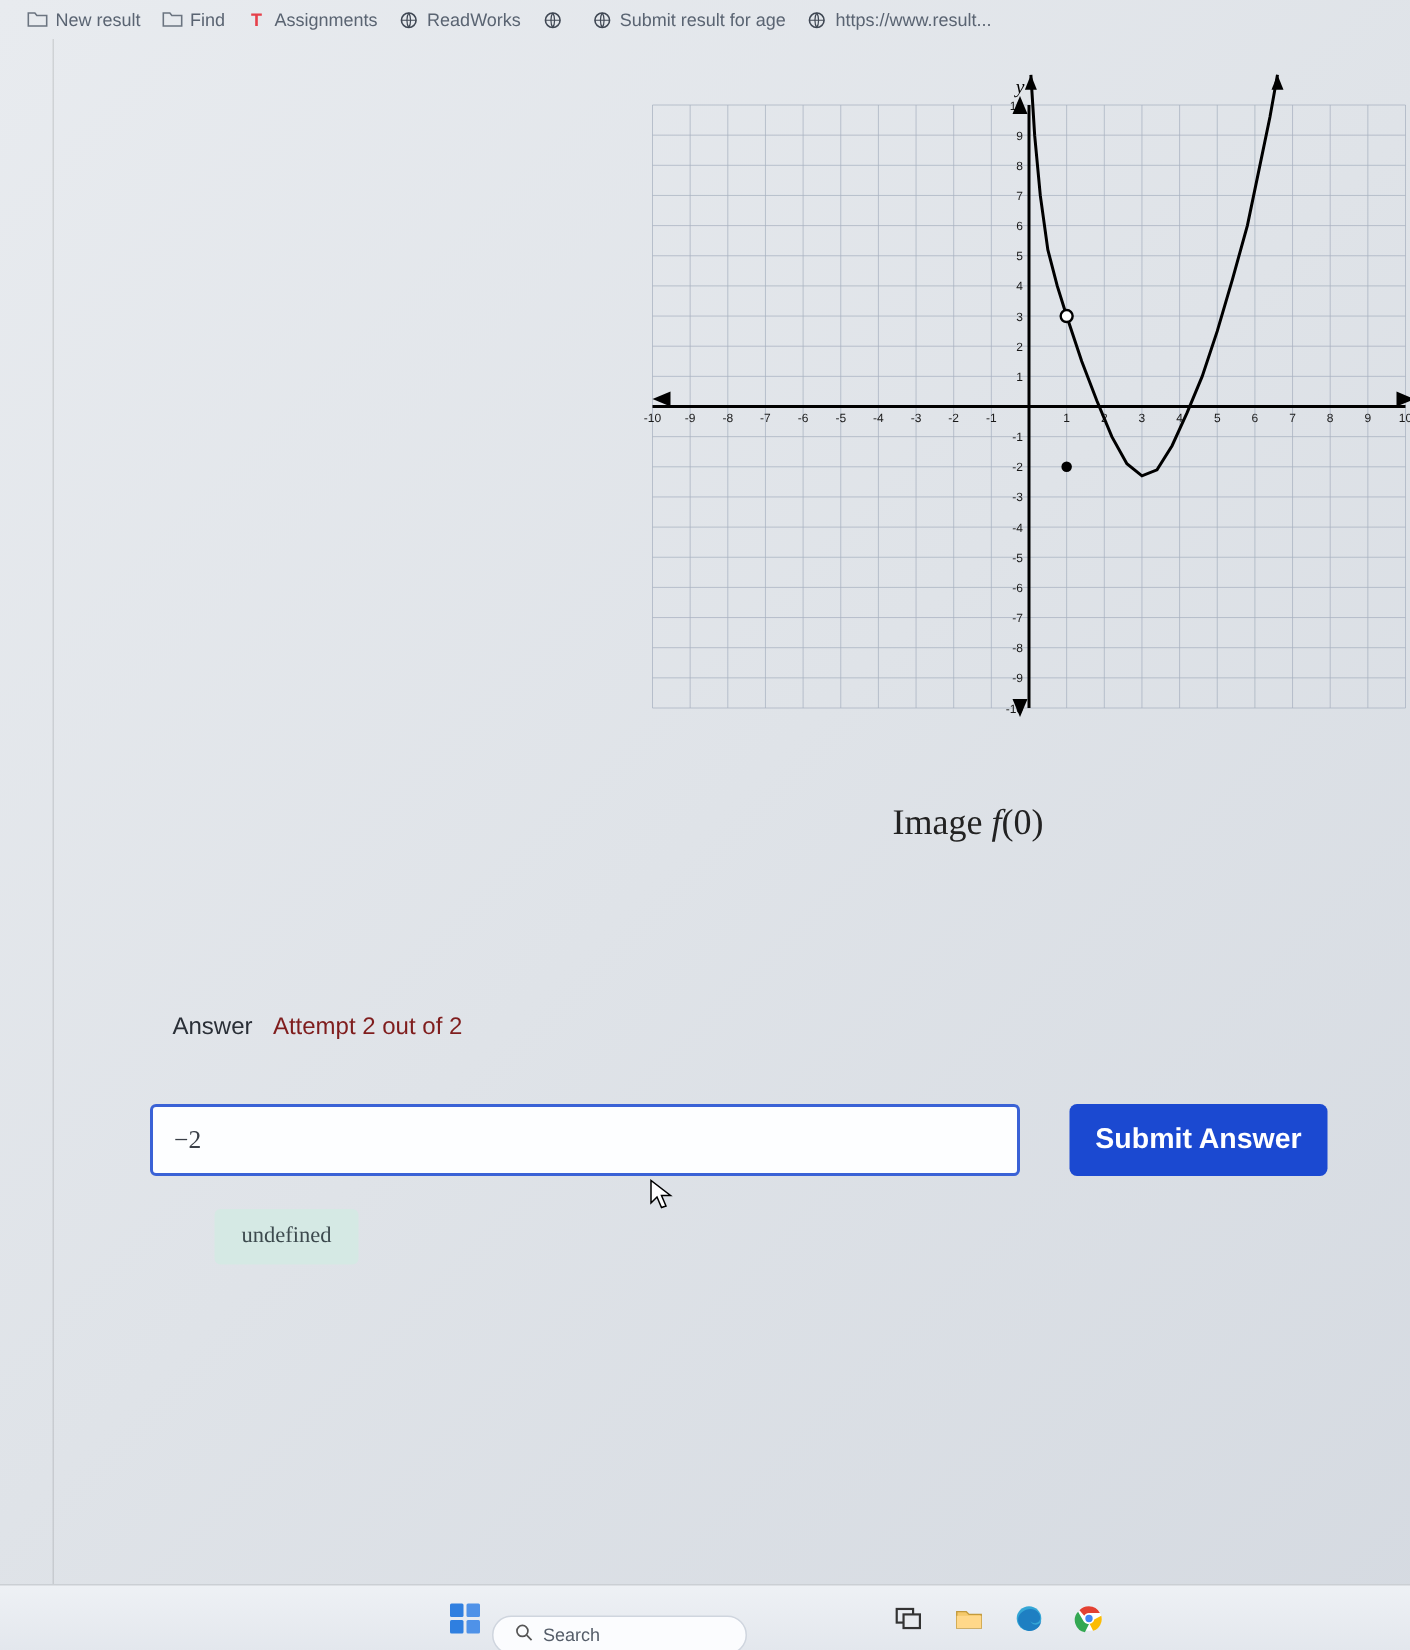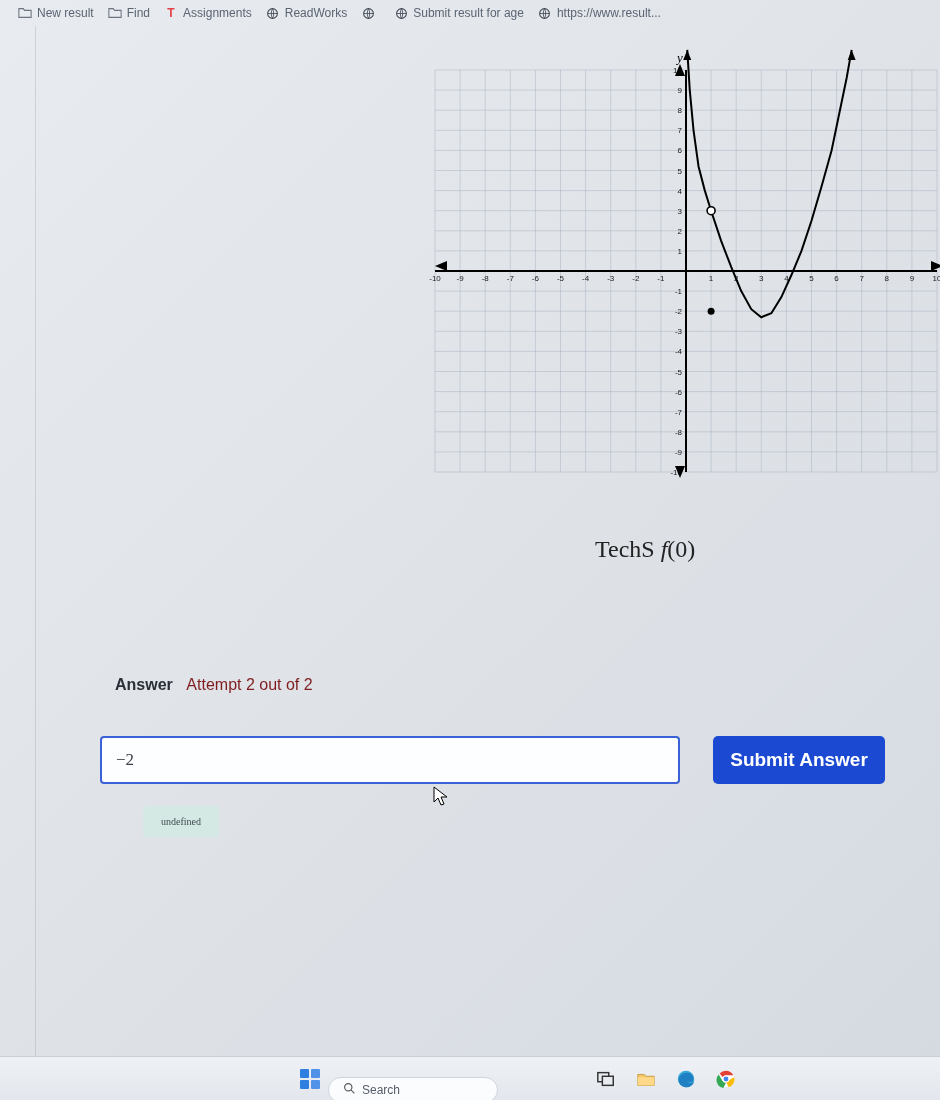--- a/index.html
+++ b/index.html
@@ -64,21 +64,21 @@
   color: #222;
 }
 
 .answer-header {
   position: absolute;
   left: 70px;
   top: 650px;
   font-size: 16px;
   color: #2a2f37;
 }
-.answer-header .bold { font-weight: 700; margin-right: 10px; }
+.answer-header .bold { font-weight: 400; margin-right: 10px; }
 .answer-header .attempt { color: #7f1d1d; }
 
 .answer-input {
   position: absolute;
   left: 55px;
   top: 710px;
   width: 580px;
   height: 48px;
   background: #fdfeff;
   border: 2px solid #3a62d6;
@@ -108,21 +108,21 @@
 .undefined-btn {
   position: absolute;
   left: 98px;
   top: 780px;
   padding: 10px 18px;
   background: #d5e9e4;
   color: #3d4a4e;
   border: none;
   border-radius: 4px;
   font-family: Georgia, serif;
-  font-size: 10px;
+  font-size: 15px;
   cursor: pointer;
 }
 
 .left-rail {
   position: absolute;
   left: 35px;
   top: 26px;
   bottom: 44px;
   width: 1px;
   background: rgba(0,0,0,0.10);
@@ -328,21 +328,21 @@
       <text class="axis-label" x="544" y="228" text-anchor="start">x</text>
 
       <polygon points="275,18 270,30 280,30" fill="#000"></polygon>
       <polygon points="275,432 270,420 280,420" fill="#000"></polygon>
       <polygon points="30,220 42,215 42,225" fill="#000"></polygon>
       <polygon points="538,220 526,215 526,225" fill="#000"></polygon>
     </svg>
   </div>
 
   <div class="prompt">
-    <span>TechS </span><span style="font-style:italic">f</span><span>(0)</span>
+    <span>Image </span><span style="font-style:italic">f</span><span>(0)</span>
   </div>
 
   <div class="answer-header">
     <span class="bold">Answer</span>
     <span class="attempt">Attempt 2 out of 2</span>
   </div>
 
   <input type="text" class="answer-input" value="−2" style="">
 
   <button class="submit-btn">Submit Answer</button>

